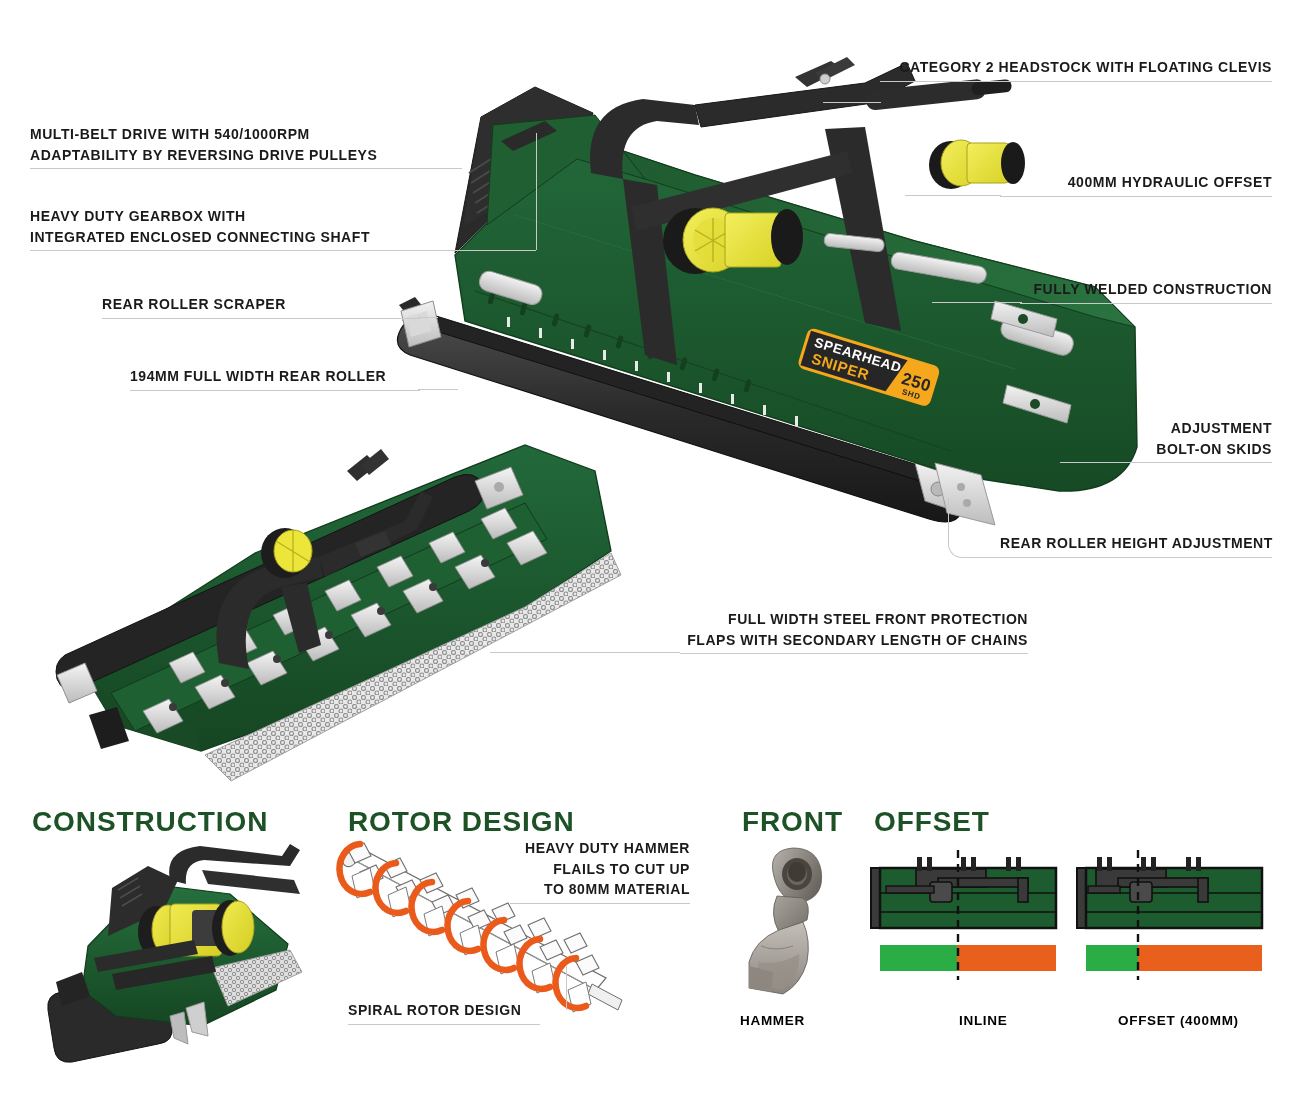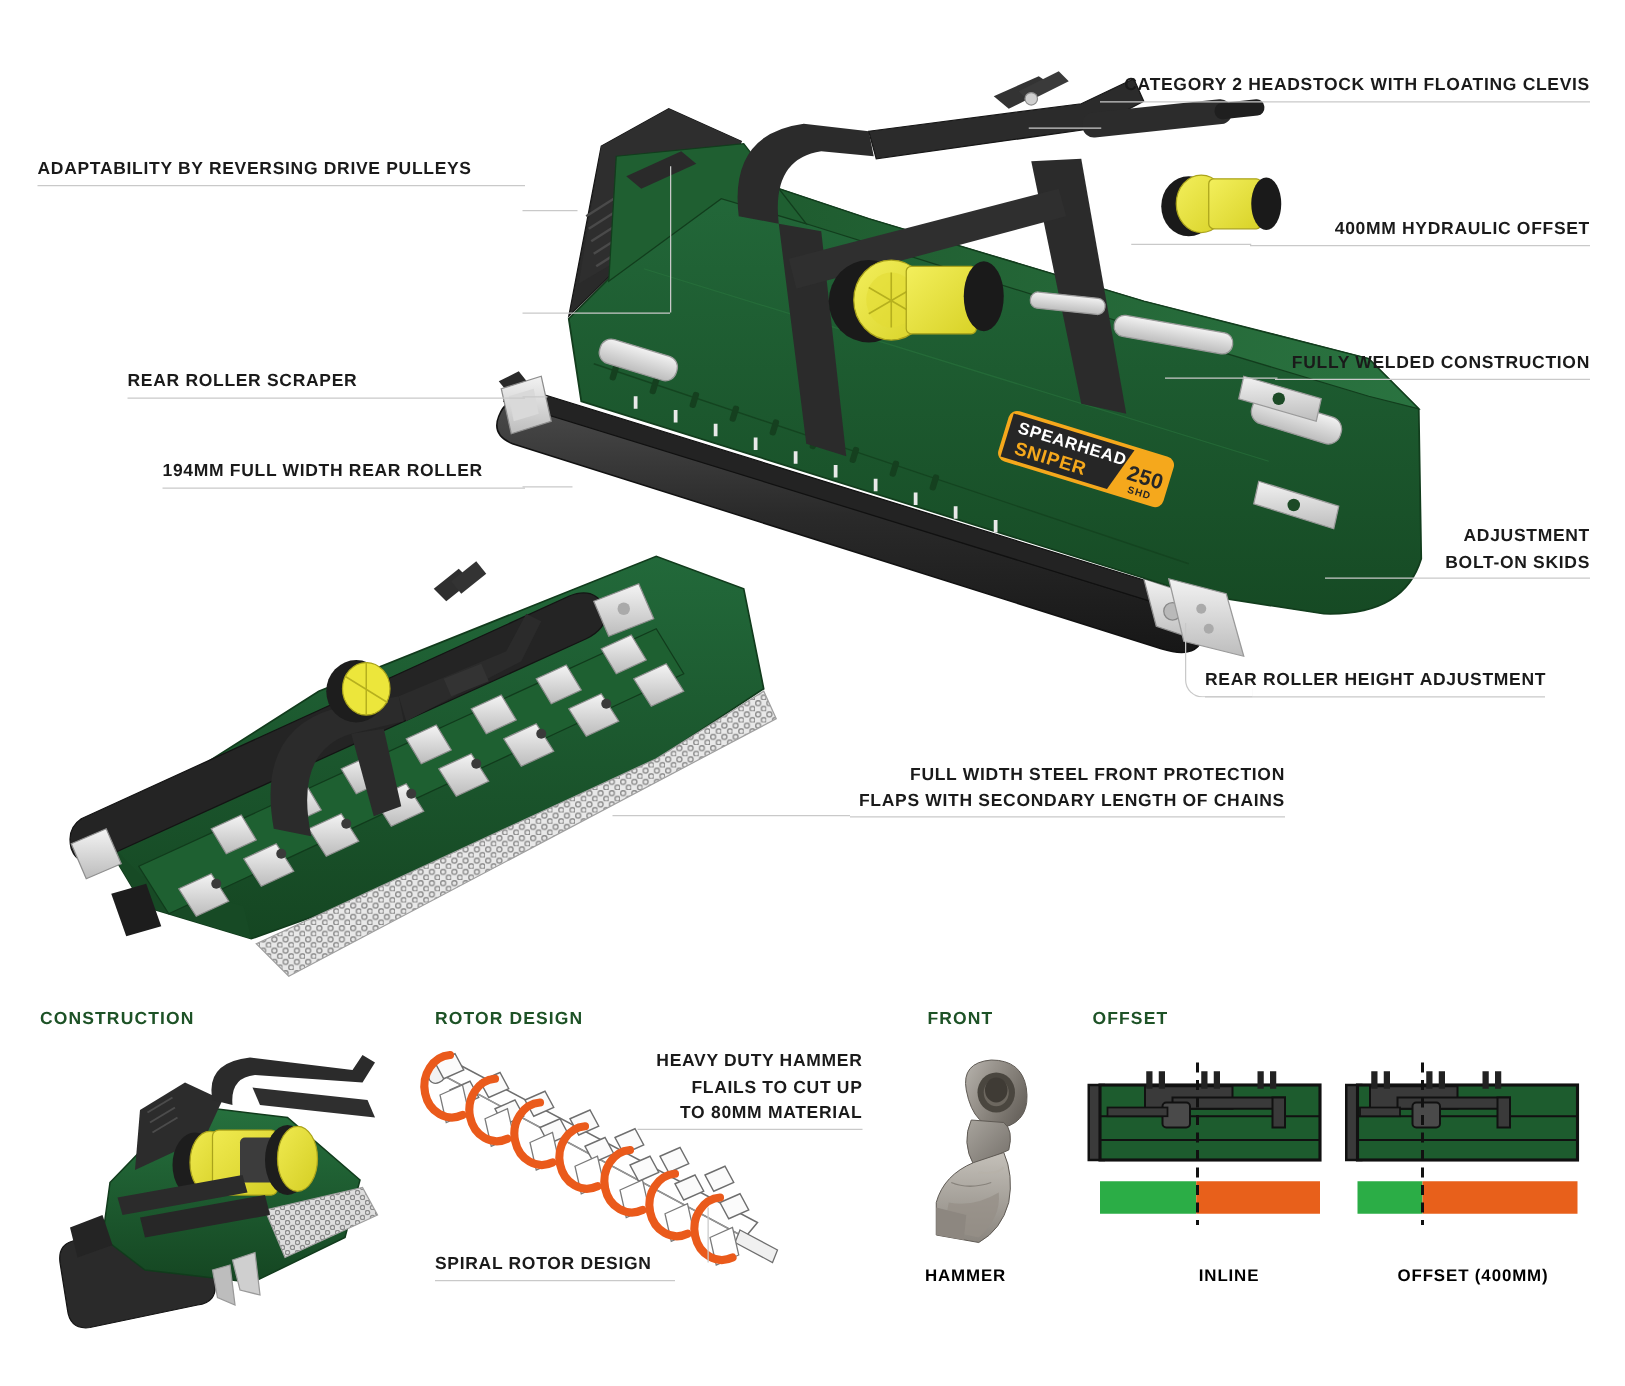--- a/index.html
+++ b/index.html
@@ -30,21 +30,21 @@
   .leader { position: absolute; border-top: 1px solid #c9c9c9; height: 0; }
   .leader-v { position: absolute; border-left: 1px solid #c9c9c9; width: 0; }
   .leader-curve { position: absolute; border: 1px solid #c9c9c9; border-right: 0; border-top: 0;
       border-bottom-left-radius: 14px; }
   .leader-curve-tr { position: absolute; border: 1px solid #c9c9c9; border-left: 0; border-top: 0;
       border-bottom-right-radius: 14px; }
 
   
   .sec-head {
     position: absolute;
-    font-size: 14px; font-weight: 700; letter-spacing: 0.9px;
+    font-size: 28px; font-weight: 700; letter-spacing: 0.9px;
     color: #1d5226; white-space: nowrap;
   }
   .cap {
     position: absolute;
     font-size: 13.5px; font-weight: 700; letter-spacing: 0.7px;
     color: #000000; white-space: nowrap;
   }
 
   
   .art { position: absolute; }
@@ -318,32 +318,38 @@
   </div>
   <div class="leader" style="left:932px; top:302px; width:90px;"></div>
 
   <div class="callout right" style="left:1060px; top:418px; width:212px;">
     <div class="ctext">ADJUSTMENT</div>
     <div class="ctext">BOLT-ON SKIDS</div>
     <div class="rule"></div>
   </div>
   <div class="leader" style="left:1086px; top:462px; width:0px;"></div>
 
-  <div class="callout right" style="left:964px; top:533px; width:272px;">
+  <div class="callout right" style="left:1000px; top:533px; width:272px;">
     <div class="ctext">REAR ROLLER HEIGHT ADJUSTMENT</div>
     <div class="rule"></div>
   </div>
   <div class="leader-curve" style="left:948px; top:498px; width:54px; height:60px;"></div>
 
   <div class="callout left" style="left:30px; top:124px; width:390px;">
+    <div class="ctext">MULTI-BELT DRIVE WITH 540/1000RPM</div>
     <div class="ctext">ADAPTABILITY BY REVERSING DRIVE PULLEYS</div>
     <div class="rule"></div>
   </div>
   <div class="leader" style="left:418px; top:168px; width:44px;"></div>
 
+  <div class="callout left" style="left:30px; top:206px; width:390px;">
+    <div class="ctext">HEAVY DUTY GEARBOX WITH</div>
+    <div class="ctext">INTEGRATED ENCLOSED CONNECTING SHAFT</div>
+    <div class="rule"></div>
+  </div>
   <div class="leader" style="left:418px; top:250px; width:118px;"></div>
   <div class="leader-v" style="left:536px; top:133px; height:117px;"></div>
   <div class="leader-curve-tr" style="left:522px; top:236px; width:14px; height:14px; border-bottom:0; border-right:0;"></div>
 
   <div class="callout left" style="left:102px; top:294px; width:318px;">
     <div class="ctext">REAR ROLLER SCRAPER</div>
     <div class="rule"></div>
   </div>
   <div class="leader" style="left:418px; top:317px; width:20px;"></div>
 

